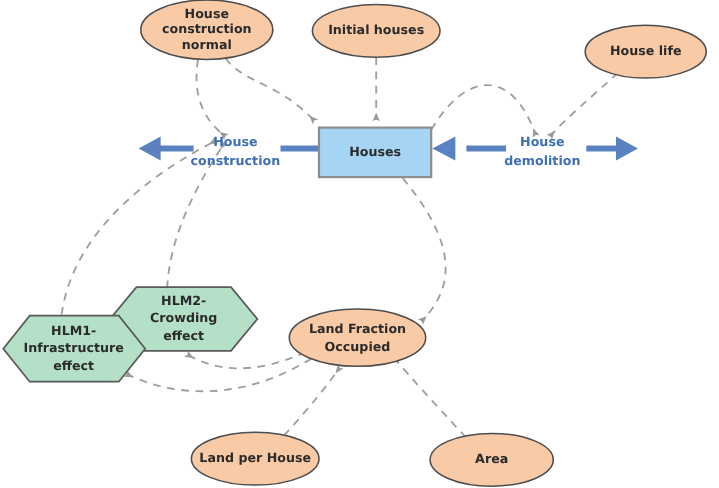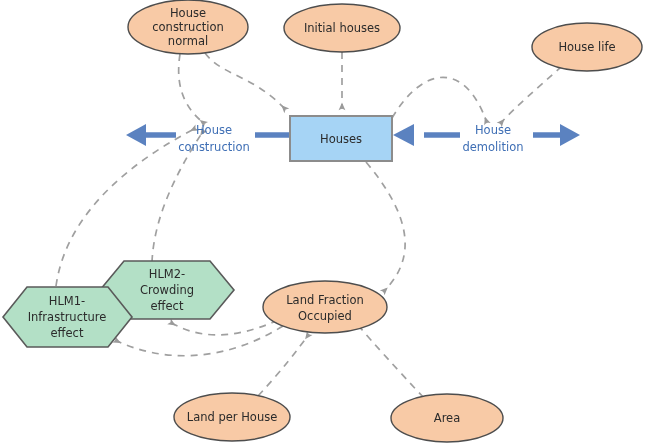--- a/index.html
+++ b/index.html
@@ -2,21 +2,21 @@
 <html><head>
 <meta charset="utf-8">
 <style>
   html,body{margin:0;padding:0;}
   body{
     width:654px;height:444px;
     background:#ffffff;
     font-family:"DejaVu Sans", sans-serif;
     overflow:hidden;
   }
-  #stage{position:relative;width:654px;height:372px;}
+  #stage{position:relative;width:654px;height:372px;font-weight:bold;}
   svg#canvas{position:absolute;left:0;top:0;width:654px;height:444px;}
   .nodelabel{
     font-family:"DejaVu Sans", sans-serif;
     font-size:11.5px;
     fill:#2b2b2b;
     text-anchor:middle;
     dominant-baseline:middle;
     pointer-events:none;
   }
   .flowlabel{

